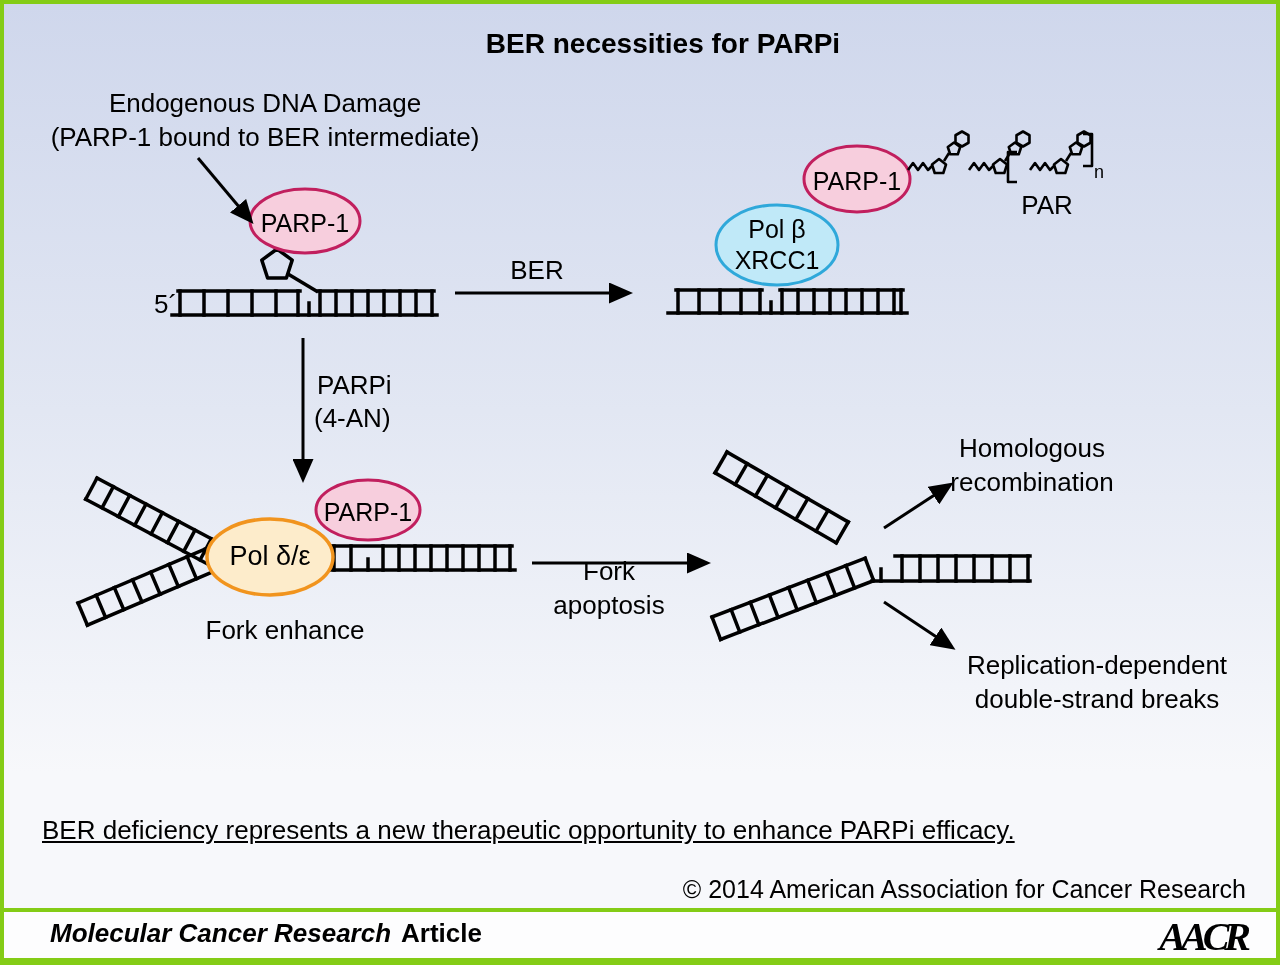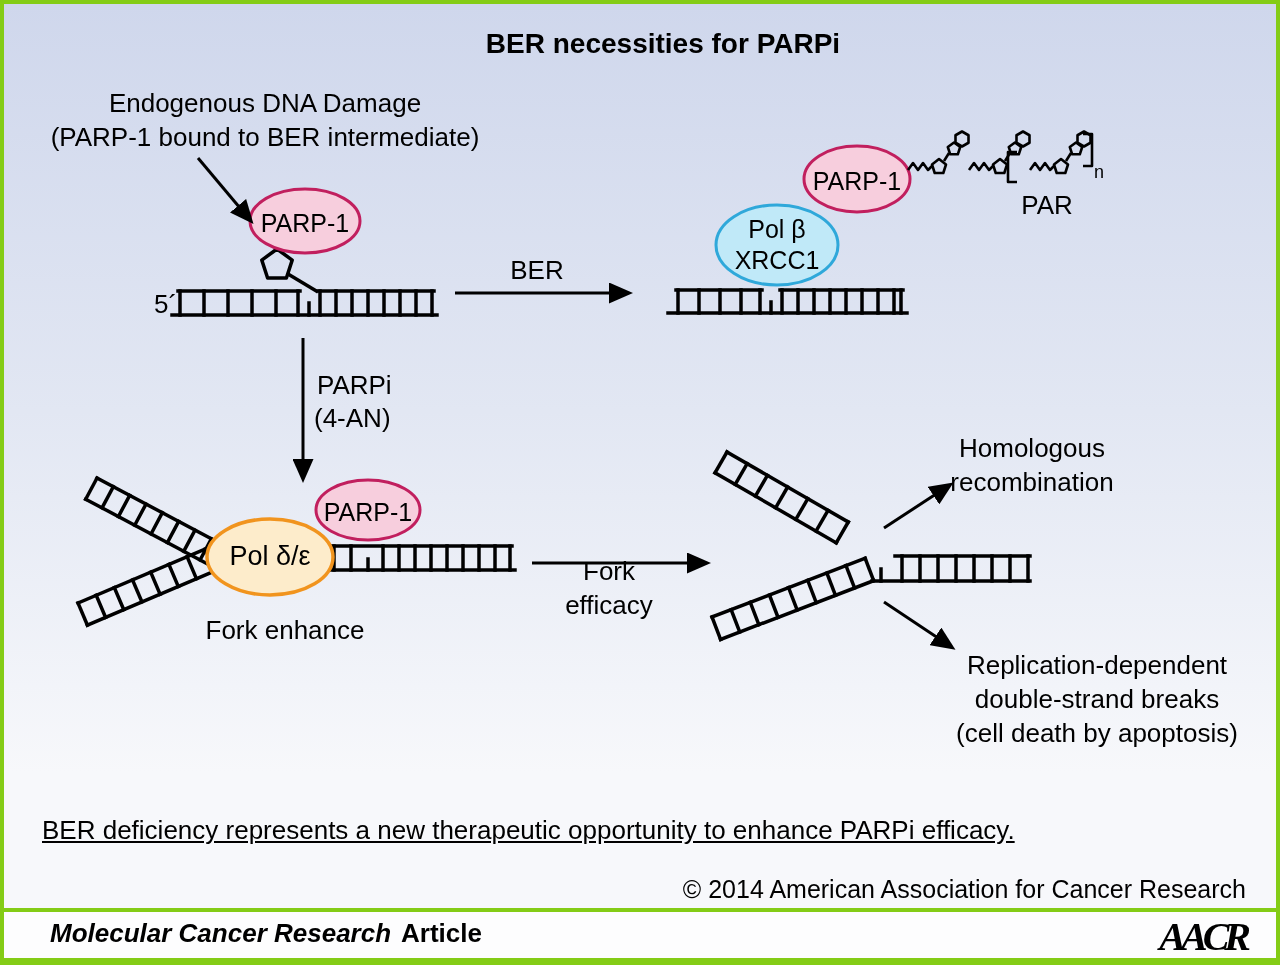--- a/index.html
+++ b/index.html
@@ -222,32 +222,31 @@
 
   <div class="txt t26" style="left:317px;top:368px;">PARPi</div>
   <div class="txt t26" style="left:314px;top:401px;">(4-AN)</div>
 
   <div class="txt ctr" style="left:270px;top:541px;font-size:27px;">Pol δ/ε</div>
   <div class="txt ctr t25" style="left:368px;top:496px;">PARP-1</div>
   <div class="txt ctr t26" style="left:285px;top:613px;">Fork enhance</div>
 
   <div class="txt ctr t26" style="left:609px;top:554px;">
     <div>Fork</div>
-    <div>efficacy</div>
+    <div>apoptosis</div>
   </div>
 
   <div class="txt ctr t26" style="left:1032px;top:431px;">
     <div>Homologous</div>
     <div>recombination</div>
   </div>
 
   <div class="txt ctr t26" style="left:1097px;top:648px;">
     <div>Replication-dependent</div>
     <div>double-strand breaks</div>
-    <div>(cell death by apoptosis)</div>
   </div>
 
   <div class="txt t26" style="left:42px;top:813px;text-decoration:underline;">BER deficiency represents a new therapeutic opportunity to enhance PARPi efficacy.</div>
 
   <div class="txt t25 rgt" style="right:34px;top:873px;">© 2014 American Association for Cancer Research</div>
 
   <div class="strip">
     <div class="journal">
       <span class="it">Molecular Cancer Research</span><span class="art">Article</span>
     </div>

